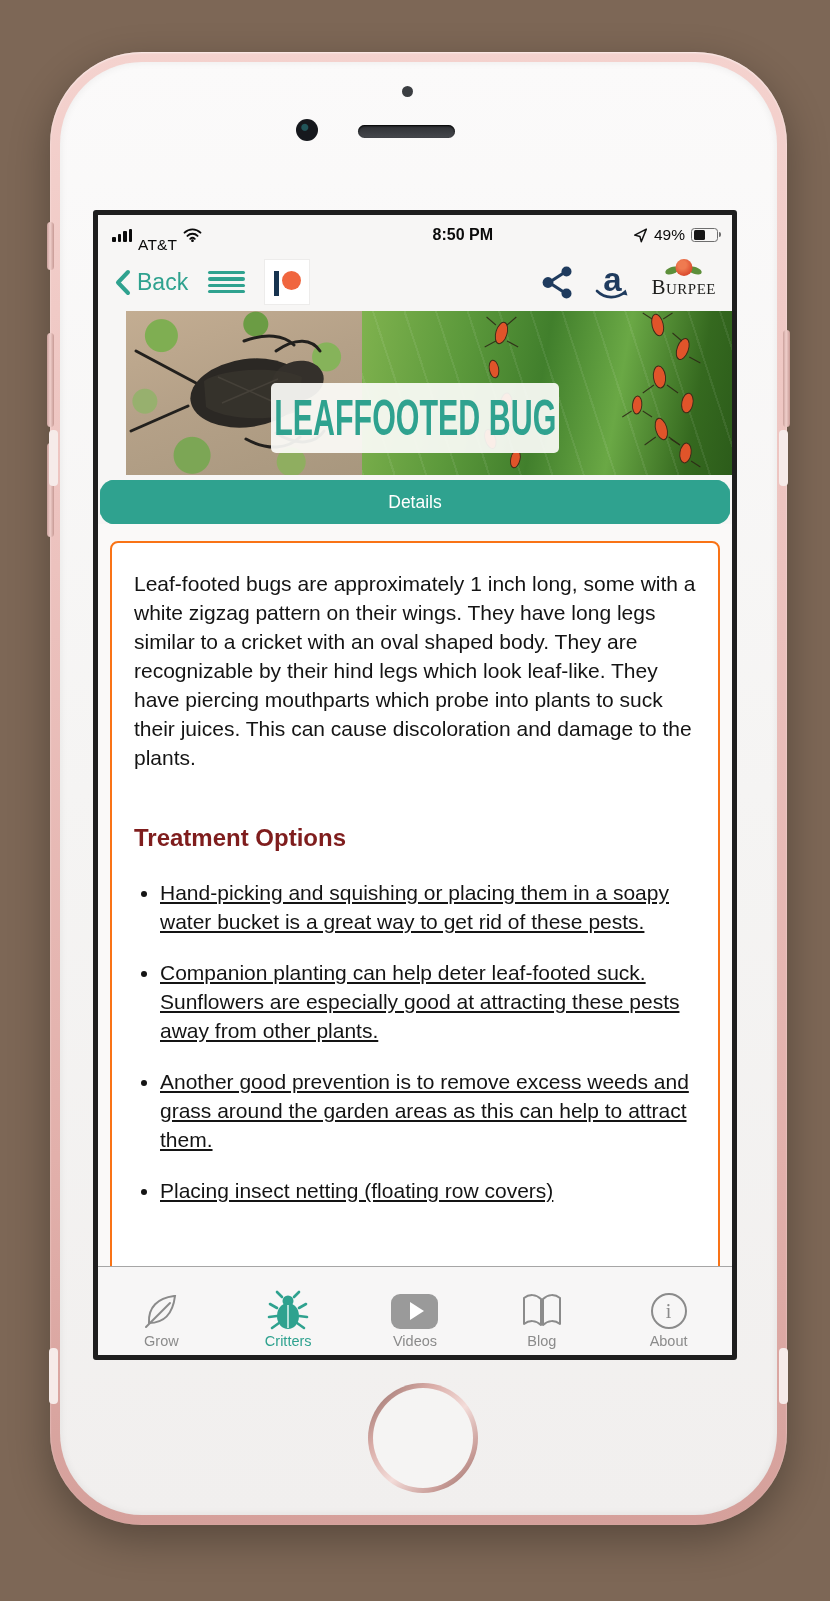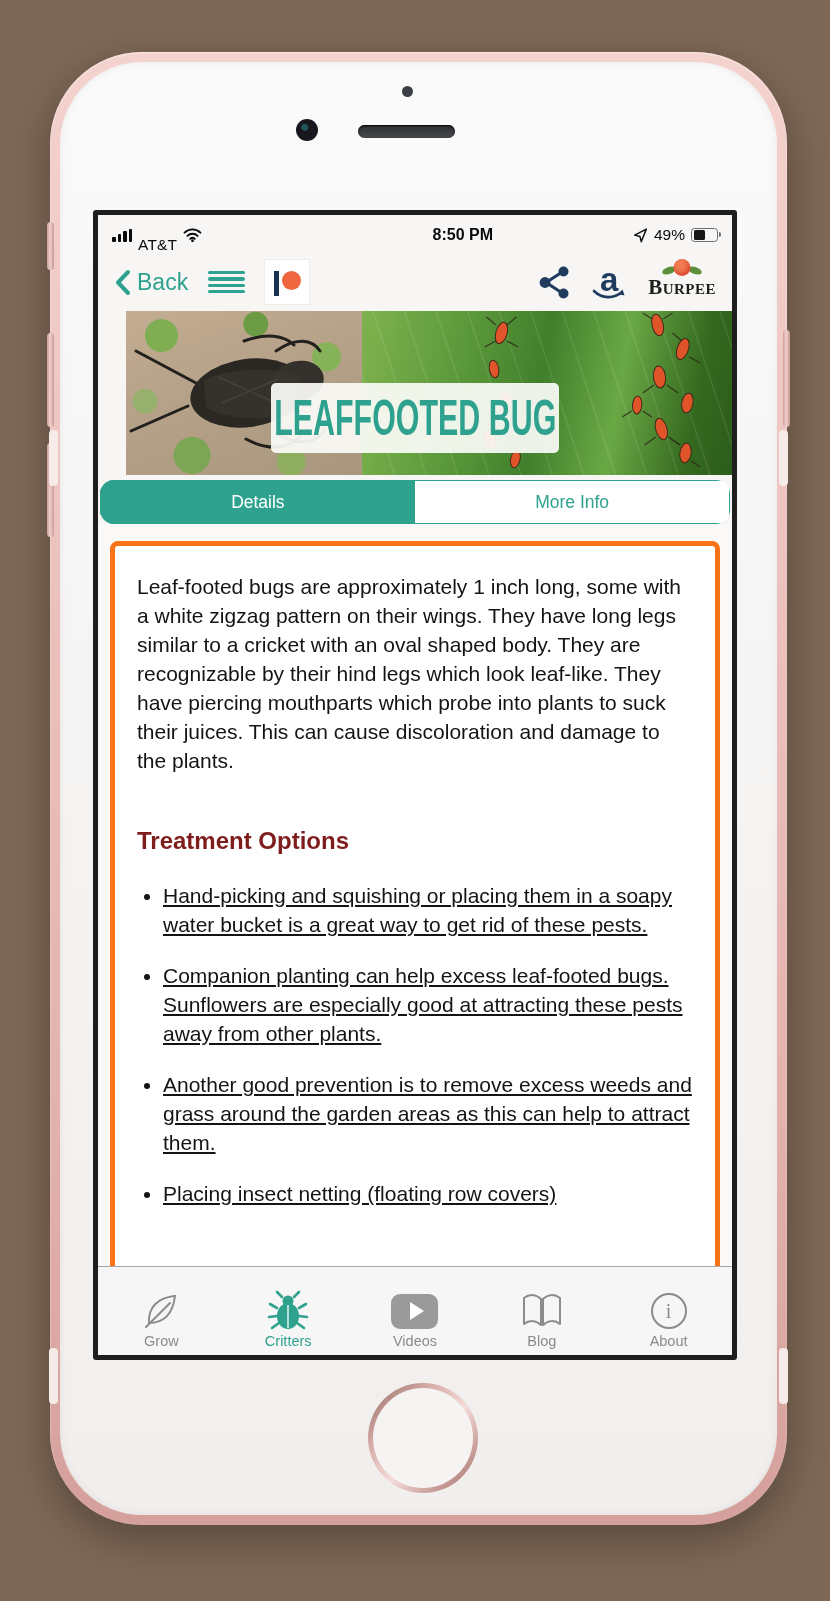--- a/index.html
+++ b/index.html
@@ -75,21 +75,21 @@
   .back span{font-size:23px;color:#2fa28f;}
   .burger{display:flex;flex-direction:column;gap:3px;}
   .burger i{display:block;width:37px;height:3.2px;background:#2fa28f;border-radius:2px;}
   .patreon{width:44px;height:44px;background:#ffffff;display:flex;align-items:center;justify-content:center;gap:3px;box-shadow:0 0 0 1px rgba(0,0,0,.04);}
   .patreon .bar{width:5px;height:25px;background:#17334f;margin-top:2px;}
   .patreon .dot{width:19px;height:19px;border-radius:50%;background:#f0663f;margin-bottom:4px;}
   .nav-right{margin-left:auto;display:flex;align-items:center;gap:22px;}
   .amazon{display:flex;flex-direction:column;align-items:center;line-height:1;}
   .amazon b{font-family:"Liberation Sans",sans-serif;font-weight:bold;font-size:33px;color:#1f3b5e;margin-bottom:-7px;}
   .burpee{position:relative;padding-top:10px;}
-  .burpee .word{font-family:"Liberation Serif",serif;font-variant:small-caps;font-weight:bold;font-size:21px;color:#1d1d1b;letter-spacing:.5px;}
+  .burpee .word{font-family:"Liberation Serif",serif;font-variant:small-caps;font-weight:normal;font-size:21px;color:#1d1d1b;letter-spacing:.5px;}
   .burpee .flower{position:absolute;left:50%;top:-6px;transform:translateX(-50%);width:17px;height:17px;border-radius:50%;
     background:radial-gradient(circle at 40% 35%,#ef7a50 0 4px,#d9472b 75%);z-index:2;}
   .burpee .leafL,.burpee .leafR{position:absolute;top:2px;width:14px;height:7px;border-radius:50%;background:#5d8f3a;}
   .burpee .leafL{left:14px;transform:rotate(-20deg);}
   .burpee .leafR{right:14px;transform:rotate(20deg);}
 
   
   .header{position:relative;height:164px;display:flex;overflow:hidden;flex:none;padding-left:28px;}
   .h-left{width:236px;position:relative;
     background:
@@ -112,21 +112,21 @@
 
   
   .tabs{display:flex;margin:5px 2px 0;border-radius:14px;overflow:hidden;flex:none;height:44px;}
   .tab{flex:1;display:flex;align-items:center;justify-content:center;font-size:17.5px;
     border:1.5px solid #2fa28f;background:#fff;color:#2fa28f;margin-left:-1.5px;cursor:pointer;}
   .tab:first-child{margin-left:0;}
   .tab.active{background:#2fa28f;color:#fff;border-color:#2fa28f;}
 
   
   .contentarea{flex:1;background:#faf9f8;overflow:hidden;position:relative;}
-  .card{margin:17px 12px 0;background:#fff;border:5px solid #f97316;border-radius:8px;
+  .card{margin:17px 12px 0;background:#fff;border:2px solid #f97316;border-radius:8px;
     padding:26px 22px 30px;min-height:900px;box-sizing:border-box;}
   .card p{margin:0;font-size:21px;line-height:29px;color:#141414;}
   .card h2{margin:52px 0 0;text-align:left;font-size:24px;color:#7f1d1d;font-weight:bold;}
   .card ul{margin:26px 0 0;padding-left:26px;}
   .card li{font-size:21px;line-height:29px;color:#141414;margin-bottom:22px;text-decoration:underline;}
 
   
   .tabbar{flex:none;height:88px;background:#f7f6f6;border-top:1px solid #a6a6a6;display:flex;}
   .tb-item{flex:1;display:flex;flex-direction:column;align-items:center;justify-content:flex-end;padding-bottom:6px;cursor:pointer;}
   .tb-icon{height:42px;display:flex;align-items:center;justify-content:center;}
@@ -275,30 +275,29 @@
             </g>
           </svg>
         </div>
         <div class="banner">
           <span>LEAFFOOTED BUG</span>
         </div>
       </div>
 
       <div class="tabs">
         <div class="tab active">Details</div>
-        <div class="tab">More Info</div>
       </div>
 
       <div class="contentarea">
         <div class="card">
           <p>Leaf-footed bugs are approximately 1 inch long, some with a white zigzag pattern on their wings. They have long legs similar to a cricket with an oval shaped body. They are recognizable by their hind legs which look leaf-like. They have piercing mouthparts which probe into plants to suck their juices. This can cause discoloration and damage to the plants.</p>
           <h2>Treatment Options</h2>
           <ul>
             <li>Hand-picking and squishing or placing them in a soapy water bucket is a great way to get rid of these pests.</li>
-            <li>Companion planting can help excess leaf-footed bugs. Sunflowers are especially good at attracting these pests away from other plants.</li>
+            <li>Companion planting can help deter leaf-footed suck. Sunflowers are especially good at attracting these pests away from other plants.</li>
             <li>Another good prevention is to remove excess weeds and grass around the garden areas as this can help to attract them.</li>
             <li>Placing insect netting (floating row covers)</li>
           </ul>
         </div>
       </div>
 
       <div class="tabbar">
         <div class="tb-item">
           <div class="tb-icon">
             <svg width="40" height="40" viewBox="0 0 40 40">

